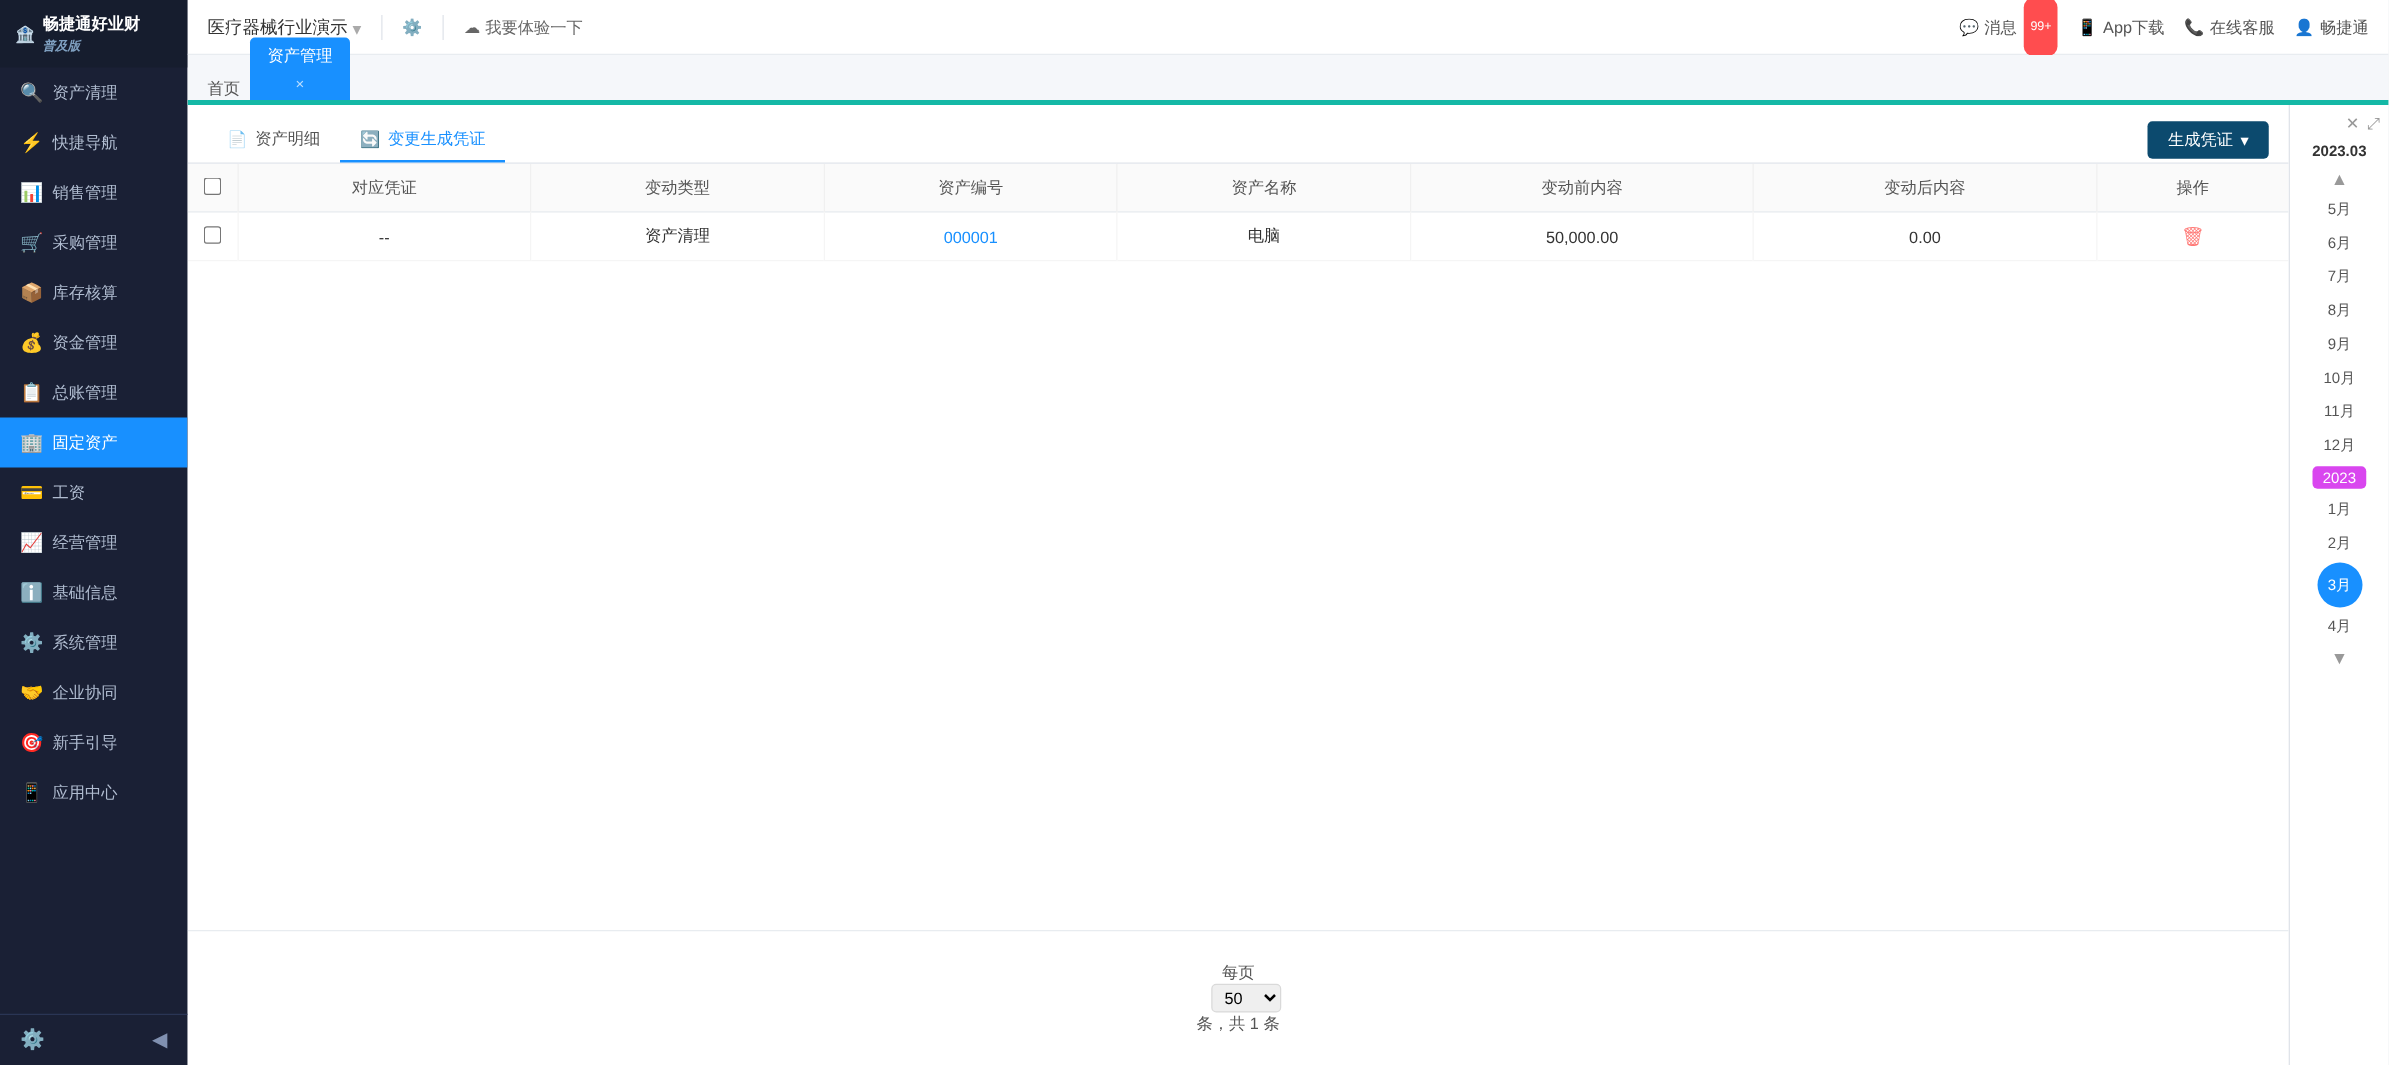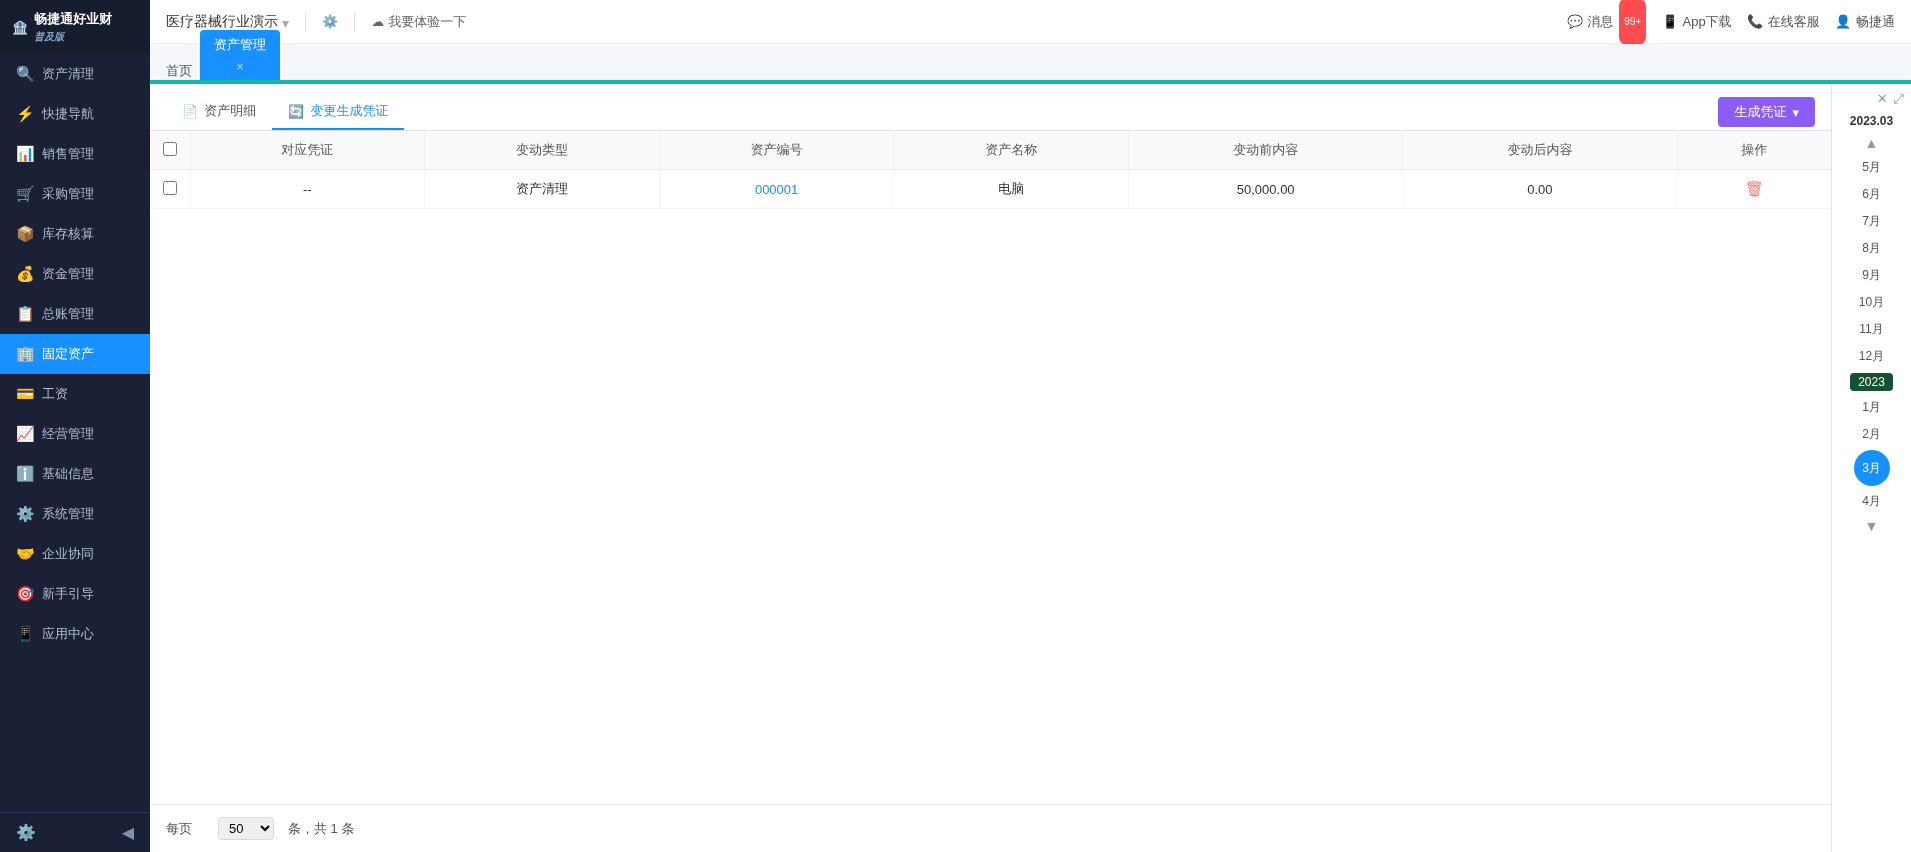--- a/index.html
+++ b/index.html
@@ -176,21 +176,21 @@
       cursor: pointer;
       font-size: 13px;
       color: #555;
       border-bottom: 2px solid transparent;
     }
     .subtab.active {
       color: #1890ff;
       border-bottom: 2px solid #1890ff;
     }
     .btn-generate {
-      background: #8b5cf6;
+      background: #0c4a6e;
       color: #fff;
       border: none;
       border-radius: 4px;
       padding: 6px 16px;
       cursor: pointer;
       font-size: 13px;
       display: flex;
       align-items: center;
       gap: 6px;
     }
@@ -227,25 +227,26 @@
       color: #333;
       border-right: 1px solid #f5f5f5;
     }
     tbody td:last-child { border-right: none; }
     .checkbox-cell { width: 40px; }
 
     
     .pagination {
       display: flex;
       align-items: center;
-      padding: 12px 16px;
+      padding: 24px 16px;
       border-top: 1px solid #e8ecf0;
       font-size: 13px;
       color: #555;
-      gap: 14px;
+      gap: 0;
+      flex-direction: column;
     }
     .page-size-select {
       border: 1px solid #d9d9d9;
       border-radius: 4px;
       padding: 2px 6px;
       font-size: 13px;
       margin-left: 12px;
     }
 
     
@@ -508,21 +509,21 @@
       <div class="year-label">2023.03</div>
       <span class="nav-arrow">▲</span>
       <div class="month-item">5月</div>
       <div class="month-item">6月</div>
       <div class="month-item">7月</div>
       <div class="month-item">8月</div>
       <div class="month-item">9月</div>
       <div class="month-item">10月</div>
       <div class="month-item">11月</div>
       <div class="month-item">12月</div>
-      <div style="background:#14532d;color:#fff;border-radius:4px;padding:2px 8px;font-size:12px;margin:3px auto;text-align:center;">2023</div>
+      <div style="background:#d946ef;color:#fff;border-radius:4px;padding:2px 8px;font-size:12px;margin:3px auto;text-align:center;">2023</div>
       <div class="month-item">1月</div>
       <div class="month-item">2月</div>
       <div style="background:#1890ff;color:#fff;border-radius:50%;width:36px;height:36px;display:flex;align-items:center;justify-content:center;font-size:12px;margin:2px auto;cursor:pointer;">3月</div>
       <div class="month-item">4月</div>
       <span class="nav-arrow">▼</span>
     </div>
   </div>
 </div>
 
 </body></html>

